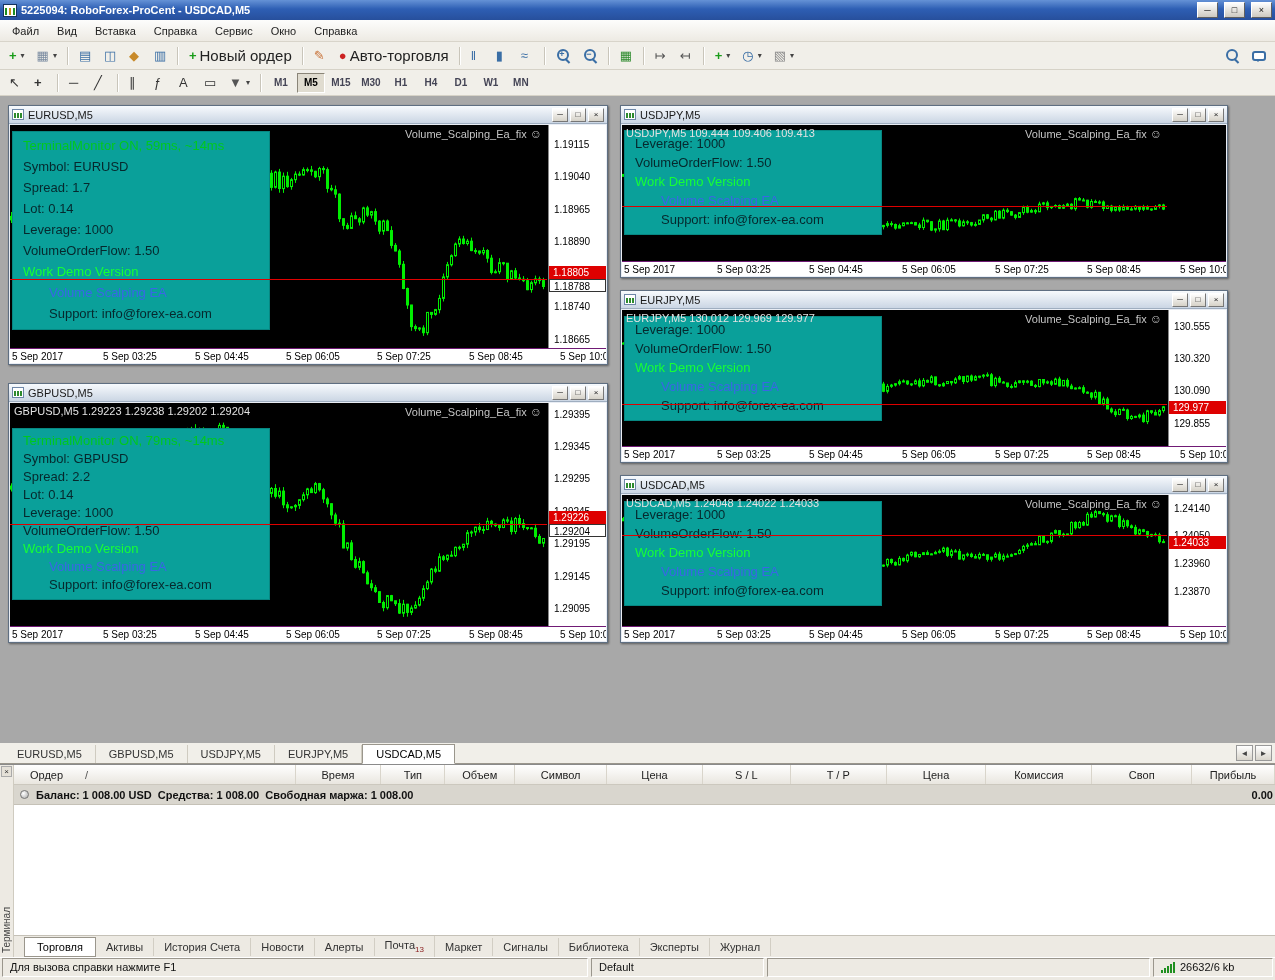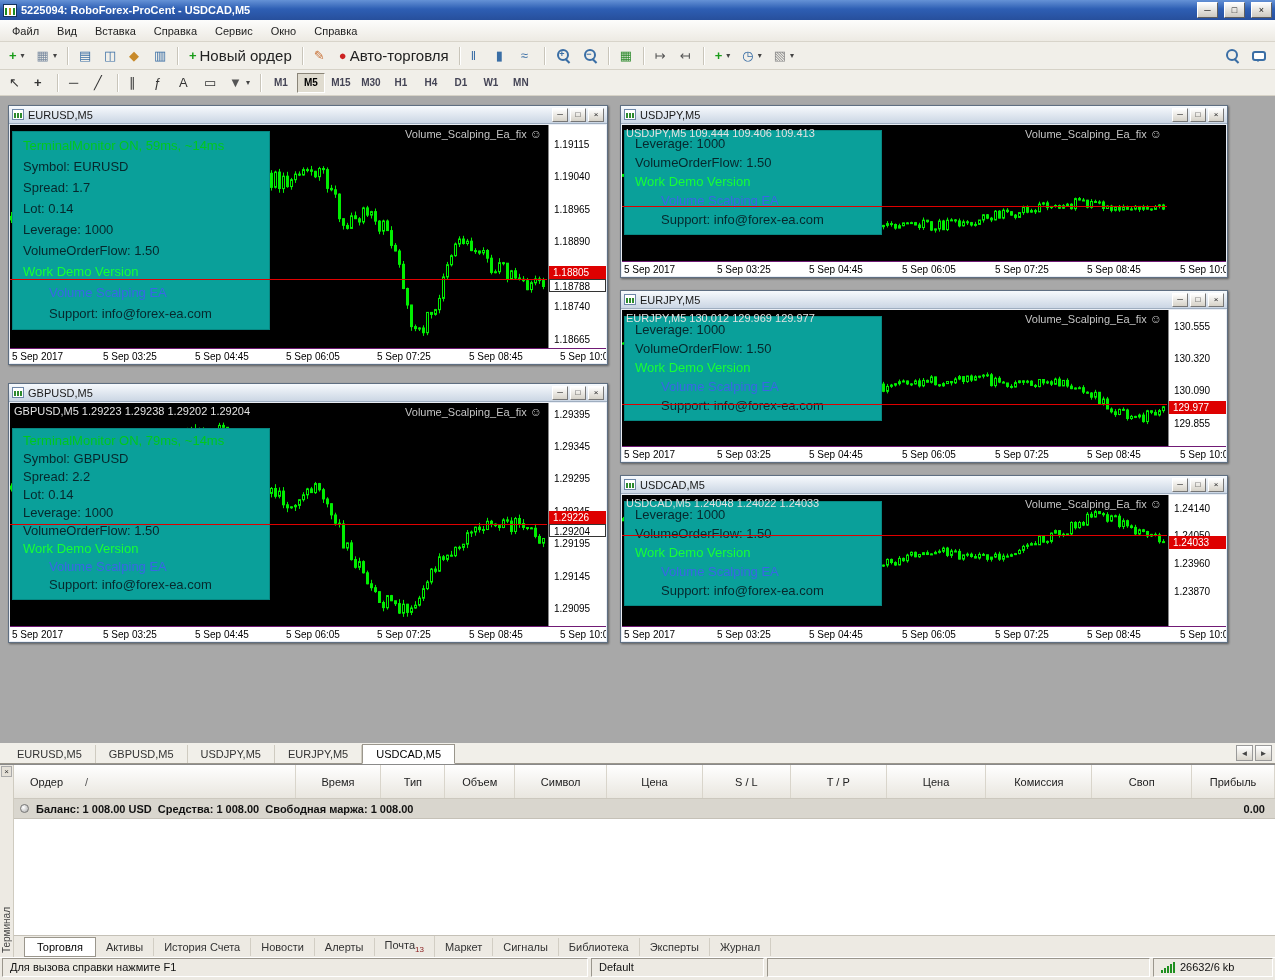--- a/index.html
+++ b/index.html
@@ -77,28 +77,28 @@
   .scrollbtn { width:17px; height:16px; padding:0; font-family:inherit; font-size:8px; color:#444;
       background:linear-gradient(#FFF,#D9D5CC); border:1px solid #999; }
 
   
   #terminal { height:193px; display:flex; border-top:1px solid #8A8A8A; background:#FFF; }
   .term-strip { width:14px; background:#EDEAE3; border-right:1px solid #CFCBC0; position:relative; flex:none; }
   .strip-close { position:absolute; top:1px; left:1px; width:11px; height:11px; padding:0; font-family:inherit; font-size:8px; line-height:8px;
       background:#E5E1D8; border:1px solid #AAA; color:#333; }
   .strip-label { position:absolute; bottom:4px; left:1px; writing-mode:vertical-rl; transform:rotate(180deg); font-size:10px; color:#444; }
   .term-main { flex:1; display:flex; flex-direction:column; min-width:0; }
-  .term-header { height:34px; display:flex; background:linear-gradient(#FFFFFF,#E9E6DF); border-bottom:1px solid #CCC8BE; flex:none; }
+  .term-header { height:20px; display:flex; background:linear-gradient(#FFFFFF,#E9E6DF); border-bottom:1px solid #CCC8BE; flex:none; }
   .th { display:flex; align-items:center; justify-content:center; border-right:1px solid #D9D5CB; font-size:11px; color:#222; height:100%; }
   .th.first { justify-content:flex-start; padding-left:16px; gap:22px; }
   .sortglyph { color:#555; }
   .term-balance { height:20px; display:flex; align-items:center; background:#D9D6CE; border-bottom:1px solid #C5C1B7; font-weight:bold; font-size:11px; flex:none; }
   .bal-icon { width:9px; height:9px; border-radius:50%; background:radial-gradient(circle at 35% 35%, #FFF, #A8A8A8); border:1px solid #777; margin:0 7px 0 6px; flex:none; }
   .bal-text { white-space:pre; }
-  .bal-right { margin-left:auto; padding-right:10px;text-align:right; }
+  .bal-right { margin-left:auto; padding-right:2px;text-align:right; }
   .term-body { flex:1; background:#FFF; }
   .term-tabs { height:22px; display:flex; align-items:center; background:#EDEAE3; border-top:1px solid #C5C1B7; padding-left:10px; flex:none; }
   .ttab { padding:3px 10px; border-right:1px solid #D2CEC4; color:#333; }
   .ttab.active { background:#FFF; border:1px solid #9A968C; color:#000; padding:3px 12px; }
   .ttab sub { font-size:8px; color:#8B2020; }
 
   
   #statusbar { height:19px; display:flex; align-items:center; background:#EDEAE3; border-top:1px solid #FFF; padding:1px 2px; }
   .sb { height:19px; display:flex; align-items:center; border:1px solid; border-color:#9A968C #FFF #FFF #9A968C; padding:0 7px; margin-right:3px; font-size:11px; }
   #sb-left { width:586px; }

